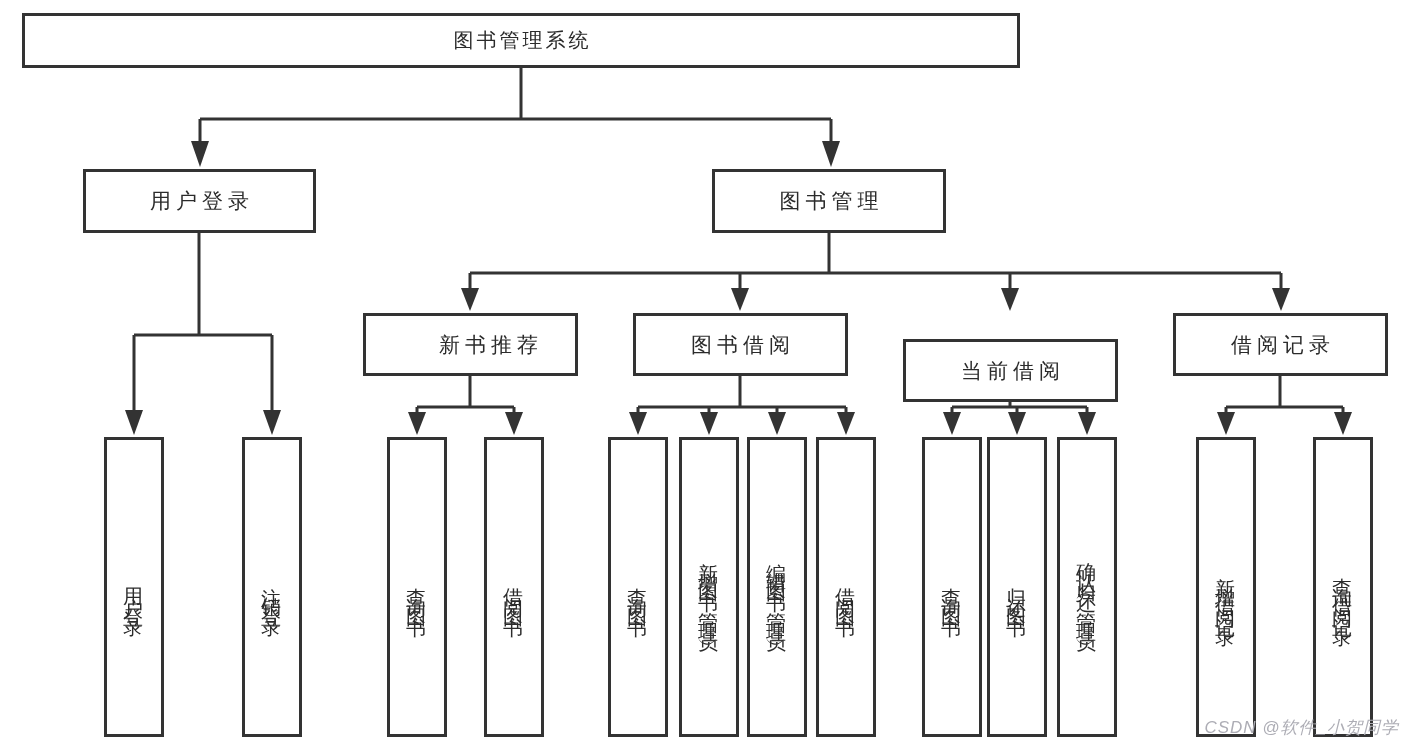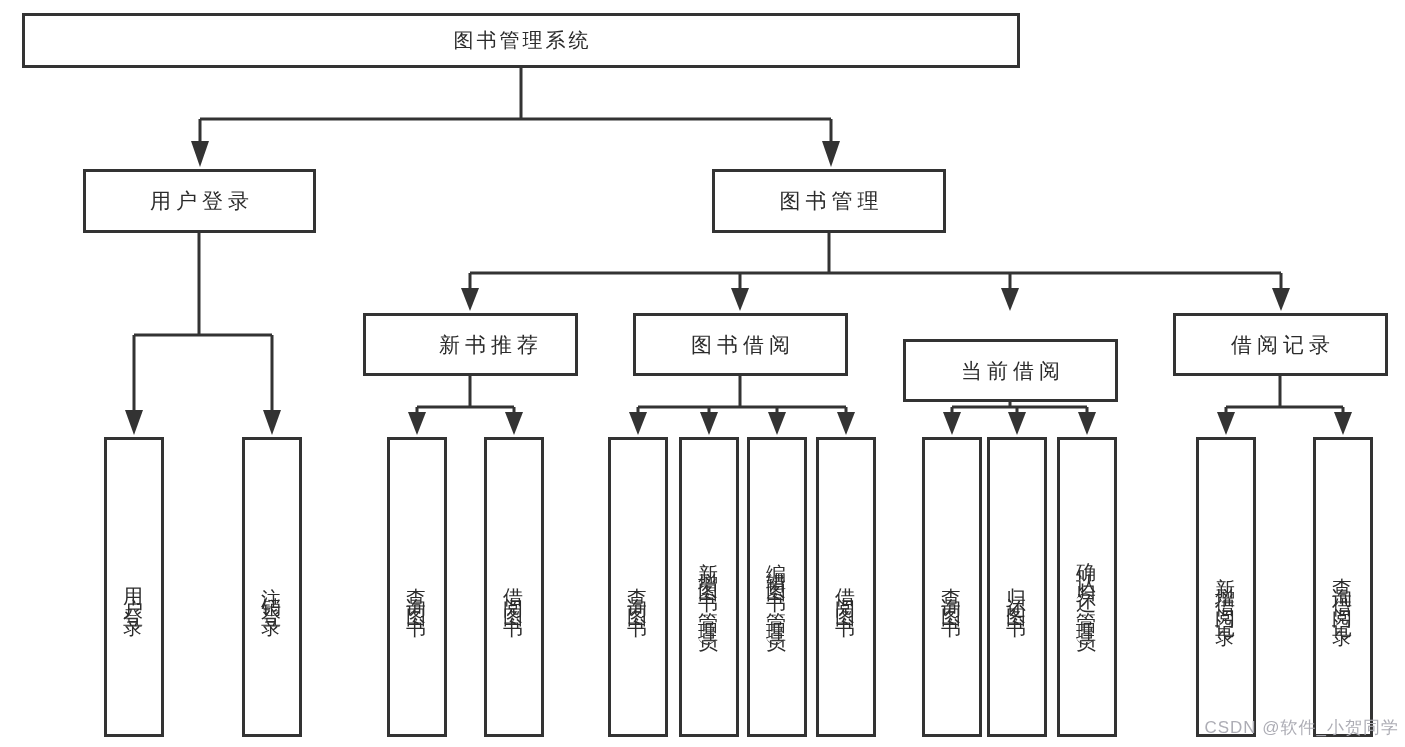--- a/index.html
+++ b/index.html
@@ -39,20 +39,21 @@
     white-space:nowrap;
     margin-bottom:-10px;
   }
   #watermark{
     position:absolute;
     right:6px;bottom:8px;
     font-size:17px;
     color:var(--watermark);
     letter-spacing:1px;
     white-space:nowrap;
+    font-style:italic;
   }
 </style>
 </head>
 <body>
 
 <div id="stage">
 
   <svg id="connectors" viewBox="0 0 1405 747" xmlns="http://www.w3.org/2000/svg">
 
     <path class="cline" d="M521 68 V119 M200 119 H831 M200 119 V143 M831 119 V143"></path>

